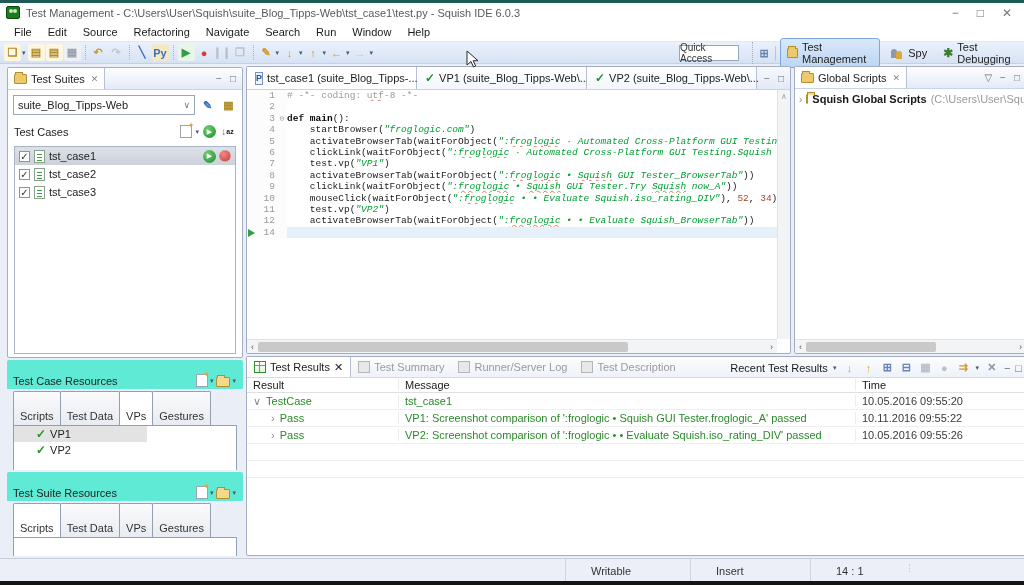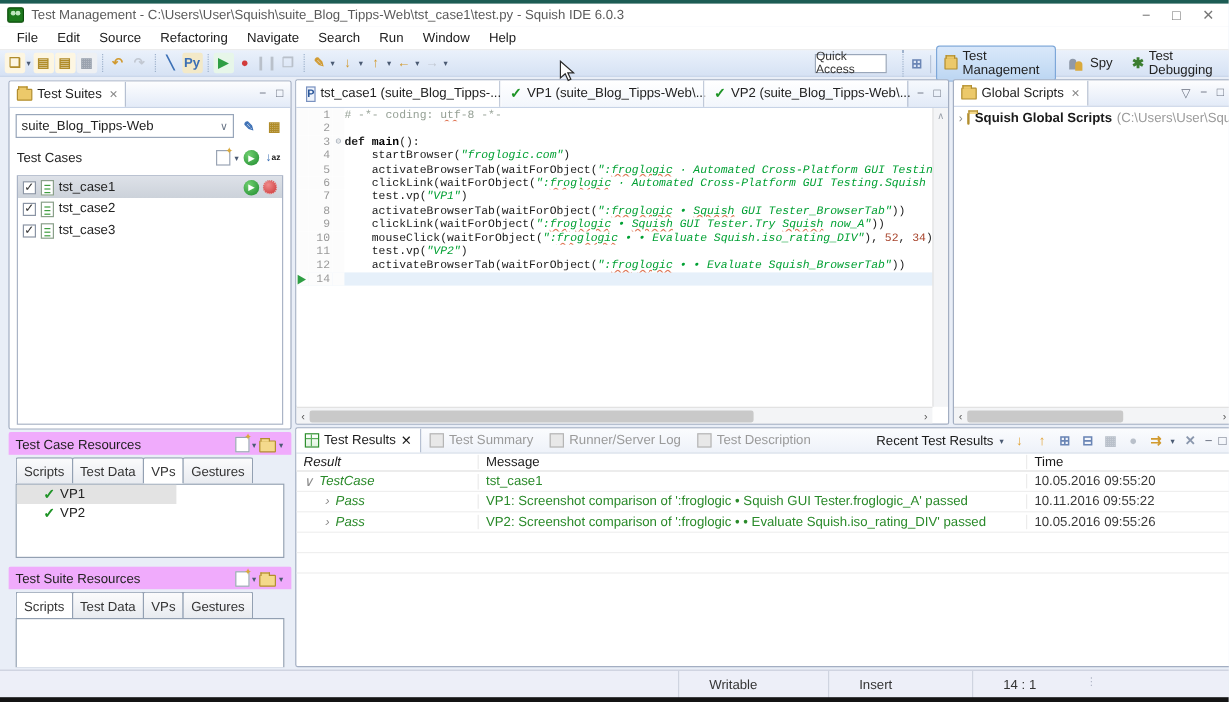--- a/index.html
+++ b/index.html
@@ -49,24 +49,24 @@
   .tc-head .sp { margin-left:auto; display:flex; align-items:center; gap:3px; }
   .case-list { margin:2px 6px; border:1px solid #aab4c6; height:208px; background:#fff; }
   .case-row { display:flex; align-items:center; height:18px; padding:0 4px; gap:4px; }
   .case-row.sel { background:linear-gradient(#dde1e8,#ccd2da); }
   .cb { width:11px; height:11px; border:1px solid #8a94a4; background:#fff; font-size:10px; line-height:9px; text-align:center; color:#333; }
   .case-acts { margin-left:auto; display:flex; gap:3px; }
   .run-dot { width:13px; height:13px; border-radius:50%; background:radial-gradient(circle at 35% 30%,#6fcf6f,#1d8a2d); color:#fff; font-size:7px; display:flex; align-items:center; justify-content:center; }
   .rec-dot { width:12px; height:12px; border-radius:50%; background:radial-gradient(circle at 35% 30%,#f08a8a,#cc3b3b); border:1px dotted #e2b7b7; }
 
   
-  .res-head { display:flex; align-items:center; padding:4px 6px 2px 6px; background:#f0abfc; }
+  .res-head { display:flex; align-items:center; padding:14px 6px 2px 6px; background:#5eead4; }
   .res-head .sp { margin-left:auto; display:flex; align-items:center; gap:2px; }
   .res-tabs { display:flex; padding:2px 6px 0 6px; }
-  .res-tab { border:1px solid #93a0b2; border-bottom:none; background:linear-gradient(#fbfbfc,#e8ebf0); padding:6px 6px 3px 6px; margin-right:-1px; border-radius:2px 2px 0 0; color:#333; }
+  .res-tab { border:1px solid #93a0b2; border-bottom:none; background:linear-gradient(#fbfbfc,#e8ebf0); padding:18px 6px 3px 6px; margin-right:-1px; border-radius:2px 2px 0 0; color:#333; }
   .res-tab.active { background:#fff; position:relative; z-index:2; }
   .res-body { margin:0 6px; border:1px solid #93a0b2; background:#fff; position:relative; z-index:1; }
   .vp-row { display:flex; align-items:center; gap:4px; height:16px; padding-left:22px; }
   .vp-row.sel { background:#e3e3e3; width:60%; }
   .chk-green { color:#1f9427; font-weight:bold; font-size:12px; }
 
   
   .newfile-ic { width:12px; height:13px; background:#fff; border:1px solid #9aa4b4; position:relative; }
   .newfile-ic:before { content:"✦"; position:absolute; right:-3px; top:-5px; color:#d9a93c; font-size:8px; }
   .folder-ic { width:14px; height:10px; background:#f4d98c; border:1px solid #b28e2f; border-radius:1px; position:relative; margin-top:3px; }
@@ -107,21 +107,21 @@
   
   .rtabs { height:21px; background:linear-gradient(#fbfcfe,#eef2f9); border-bottom:1px solid #d4dce8; display:flex; align-items:stretch; font-size:11px; position:relative; }
   .rtab { display:flex; align-items:center; gap:4px; padding:0 7px; color:#9a9a9a; }
   .rtab.active { background:#fff; border-right:1px solid #b6c0d2; color:#1a1a1a; }
   .grid-ic { width:12px; height:12px; border:1px solid #2f8f2f; background:linear-gradient(#fff,#dff3df); position:relative; }
   .grid-ic:before { content:""; position:absolute; left:0; right:0; top:3px; height:1px; background:#5aae5a; }
   .grid-ic:after { content:""; position:absolute; top:0; bottom:0; left:4px; width:1px; background:#5aae5a; }
   .gray-ic { width:12px; height:12px; border:1px solid #b5b5b5; background:#e8e8e8; }
   .rtools { position:absolute; right:4px; top:0; height:21px; display:flex; align-items:center; gap:5px; }
   .rtable-head { display:flex; height:15px; border-bottom:1px solid #e0e0e0; background:#fff; font-size:11px; color:#1a1a1a; align-items:center; }
-  .col-result { width:152px; padding-left:6px; border-right:1px solid #ececec;font-style:italic; }
+  .col-result { width:152px; padding-left:6px; border-right:1px solid #ececec; }
   .col-msg { width:457px; padding-left:6px; border-right:1px solid #ececec; }
   .col-time { flex:1; padding-left:6px; }
   .rrow { display:flex; height:17px; align-items:center; border-bottom:1px solid #efefef; font-size:11px; }
   .rrow .res { color:#2a8a2a; display:flex; gap:5px; align-items:center; }
   .rrow .msg { color:#2a8a2a; }
   .rrow .tm { color:#3a3a3a; }
   .exp { color:#8a8a8a; }
 
   
   .statusbar { position:absolute; left:0; top:558px; width:1024px; height:23px; background:#edeff8; border-top:1px solid #c9cedb; font-size:11px; color:#333; }

